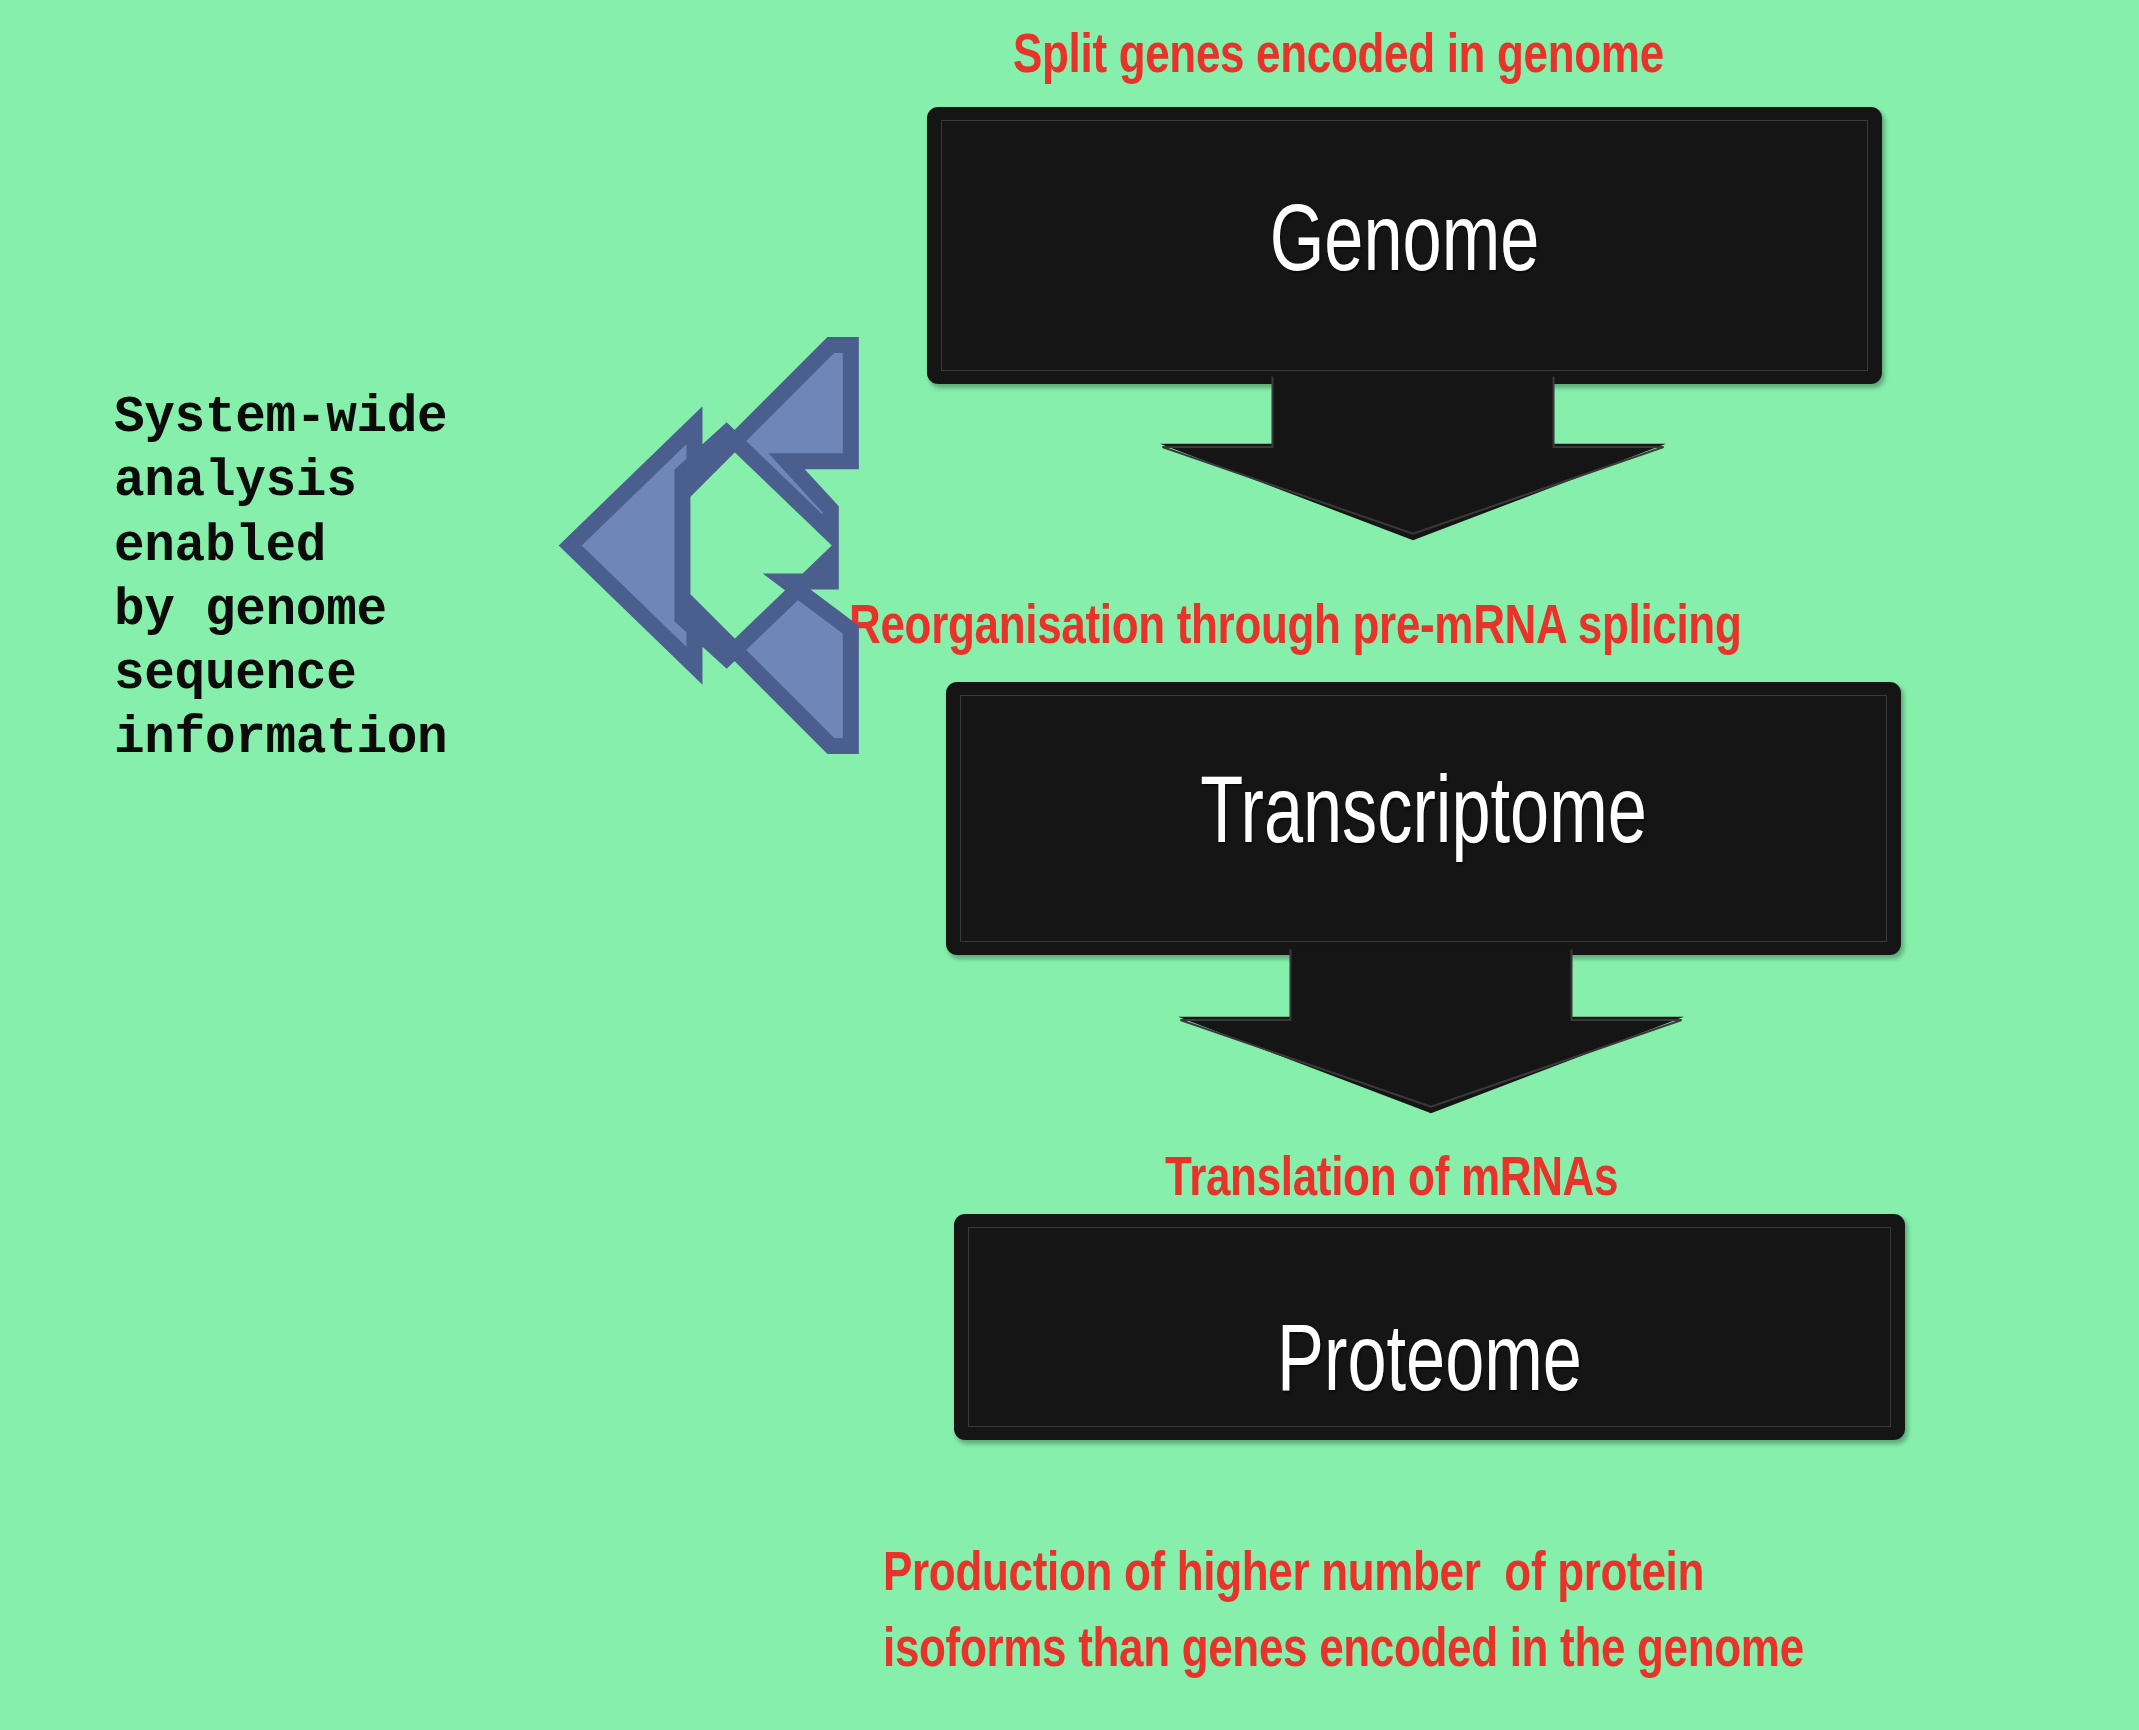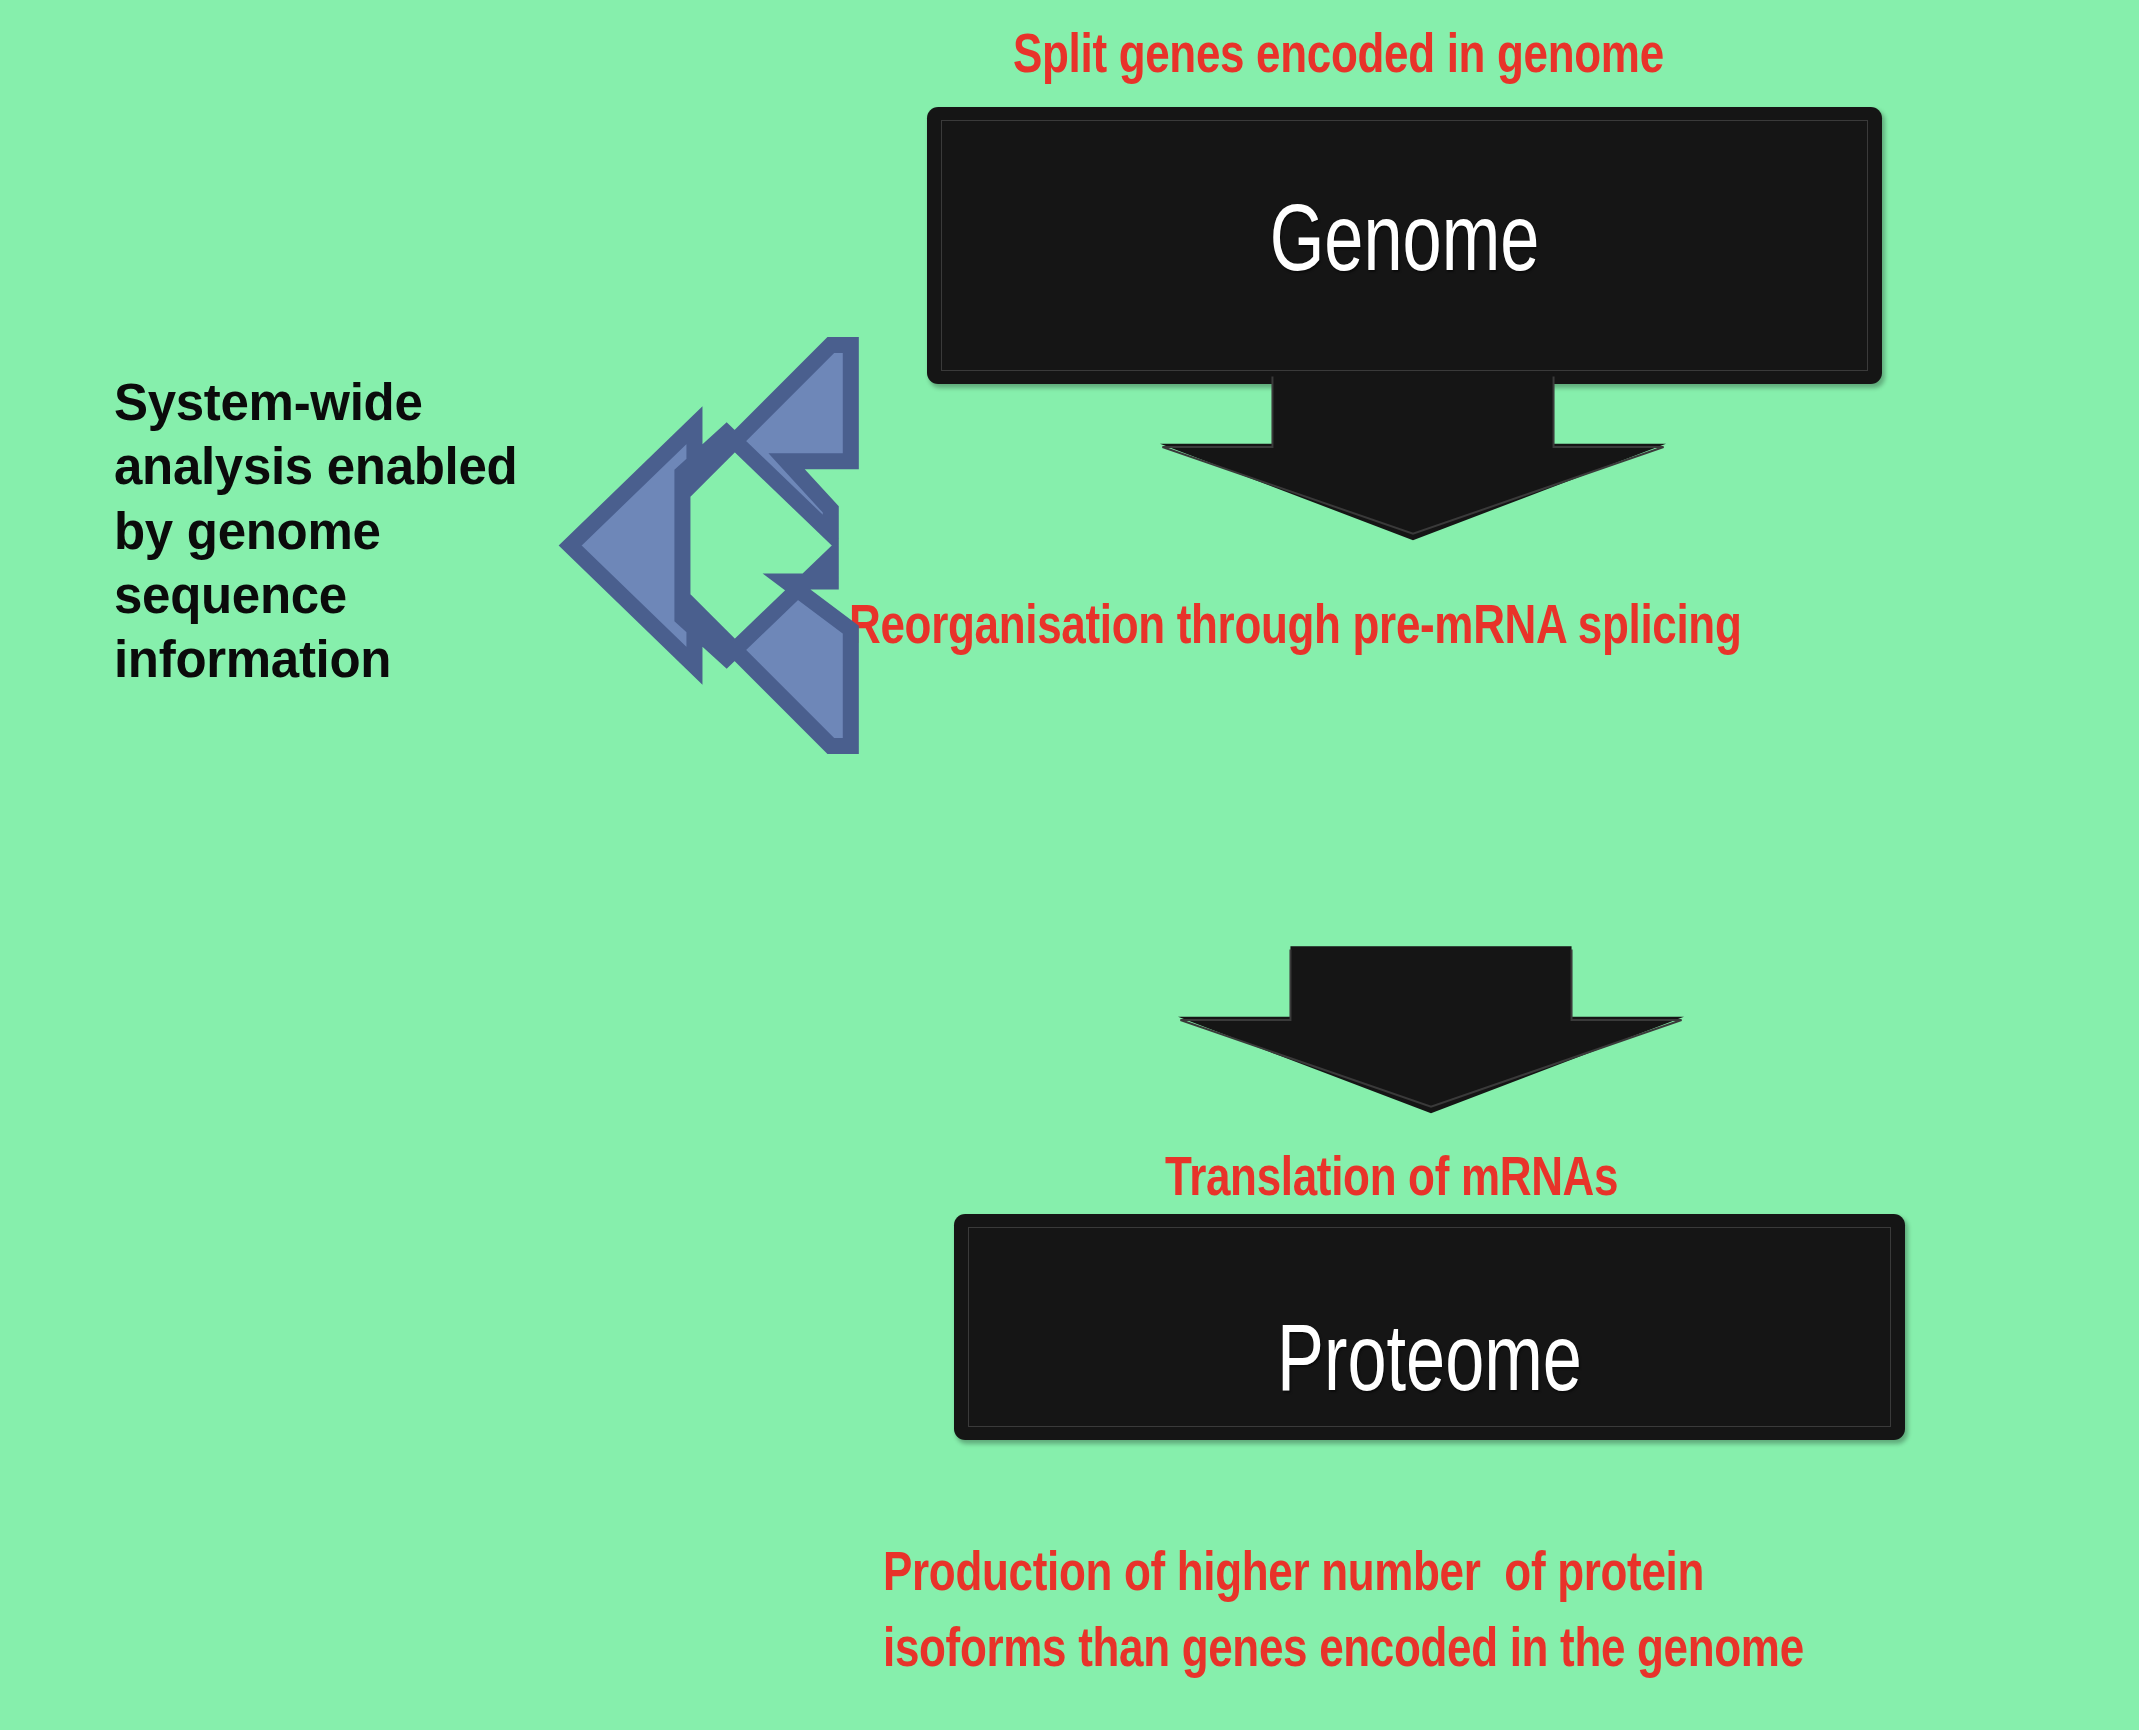--- a/index.html
+++ b/index.html
@@ -25,24 +25,24 @@
     letter-spacing: -0.4px;
     white-space: pre;
     line-height: 1.12;
     transform-origin: left top;
   }
 
   
   #left-note {
     position: absolute;
     left: 114px;
-    top: 371px;
+    top: 386px;
     width: 482px;
     color: #0b0b0b;
-    font-family: Liberation Sans, sans-serif;
+    font-family: Liberation Mono, monospace;
     font-weight: bold;
     font-size: 51px;
     line-height: 1.26;
     letter-spacing: -0.3px;
     white-space: pre-line;
   }
 
   
   .omic-box {
     position: absolute;
@@ -96,20 +96,24 @@
     <div class="omic-label" style="top:83px;">Genome</div>
   </div>
 
   <svg class="down-arrow" viewBox="0 0 640 210" width="514" height="169" style="left:1156px; top:373px;">
     <polygon points="145,0 495,0 495,88 635,88 320,208 5,88 145,88" fill="#151515"></polygon>
     <polyline points="145,4 145,92 8,92 320,200 632,92 495,92 495,4" fill="none" stroke="#3a3a3a" stroke-width="2.5"></polyline>
   </svg>
 
   <div class="red-label" style="left:849px; top:594px; font-size:55px; transform:scaleX(0.80);">Reorganisation through pre-mRNA splicing</div>
 
+  <div class="omic-box" style="left:946px; top:682px; width:955px; height:273px;">
+    <div class="inner-rule"></div>
+    <div class="omic-label" style="top:80px;">Transcriptome</div>
+  </div>
 
   <svg class="down-arrow" viewBox="0 0 640 210" width="514" height="169" style="left:1174px; top:946px;">
     <polygon points="145,0 495,0 495,88 635,88 320,208 5,88 145,88" fill="#151515"></polygon>
     <polyline points="145,4 145,92 8,92 320,200 632,92 495,92 495,4" fill="none" stroke="#3a3a3a" stroke-width="2.5"></polyline>
   </svg>
 
   <div class="red-label" style="left:1165px; top:1146px; font-size:55px; transform:scaleX(0.80);">Translation of mRNAs</div>
 
   <div class="omic-box" style="left:954px; top:1214px; width:951px; height:226px;">
     <div class="inner-rule"></div>

